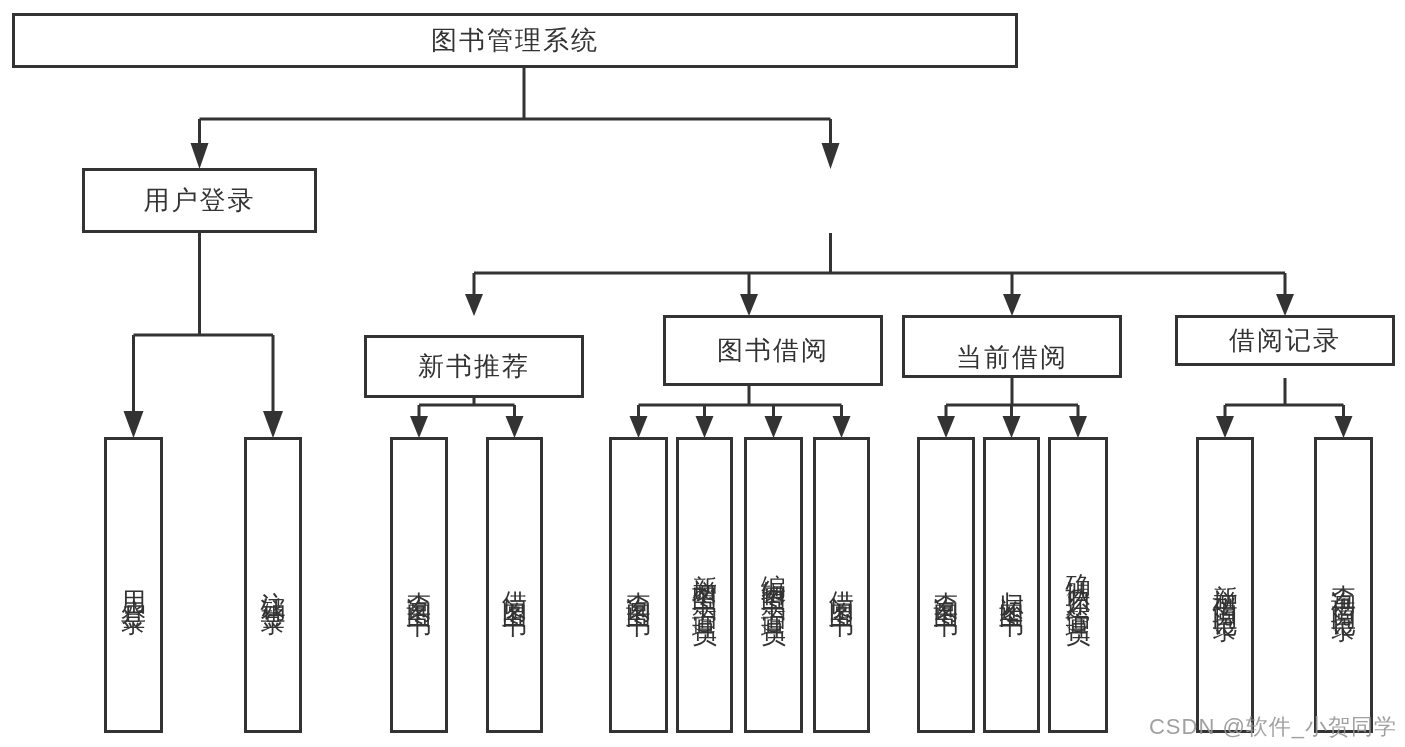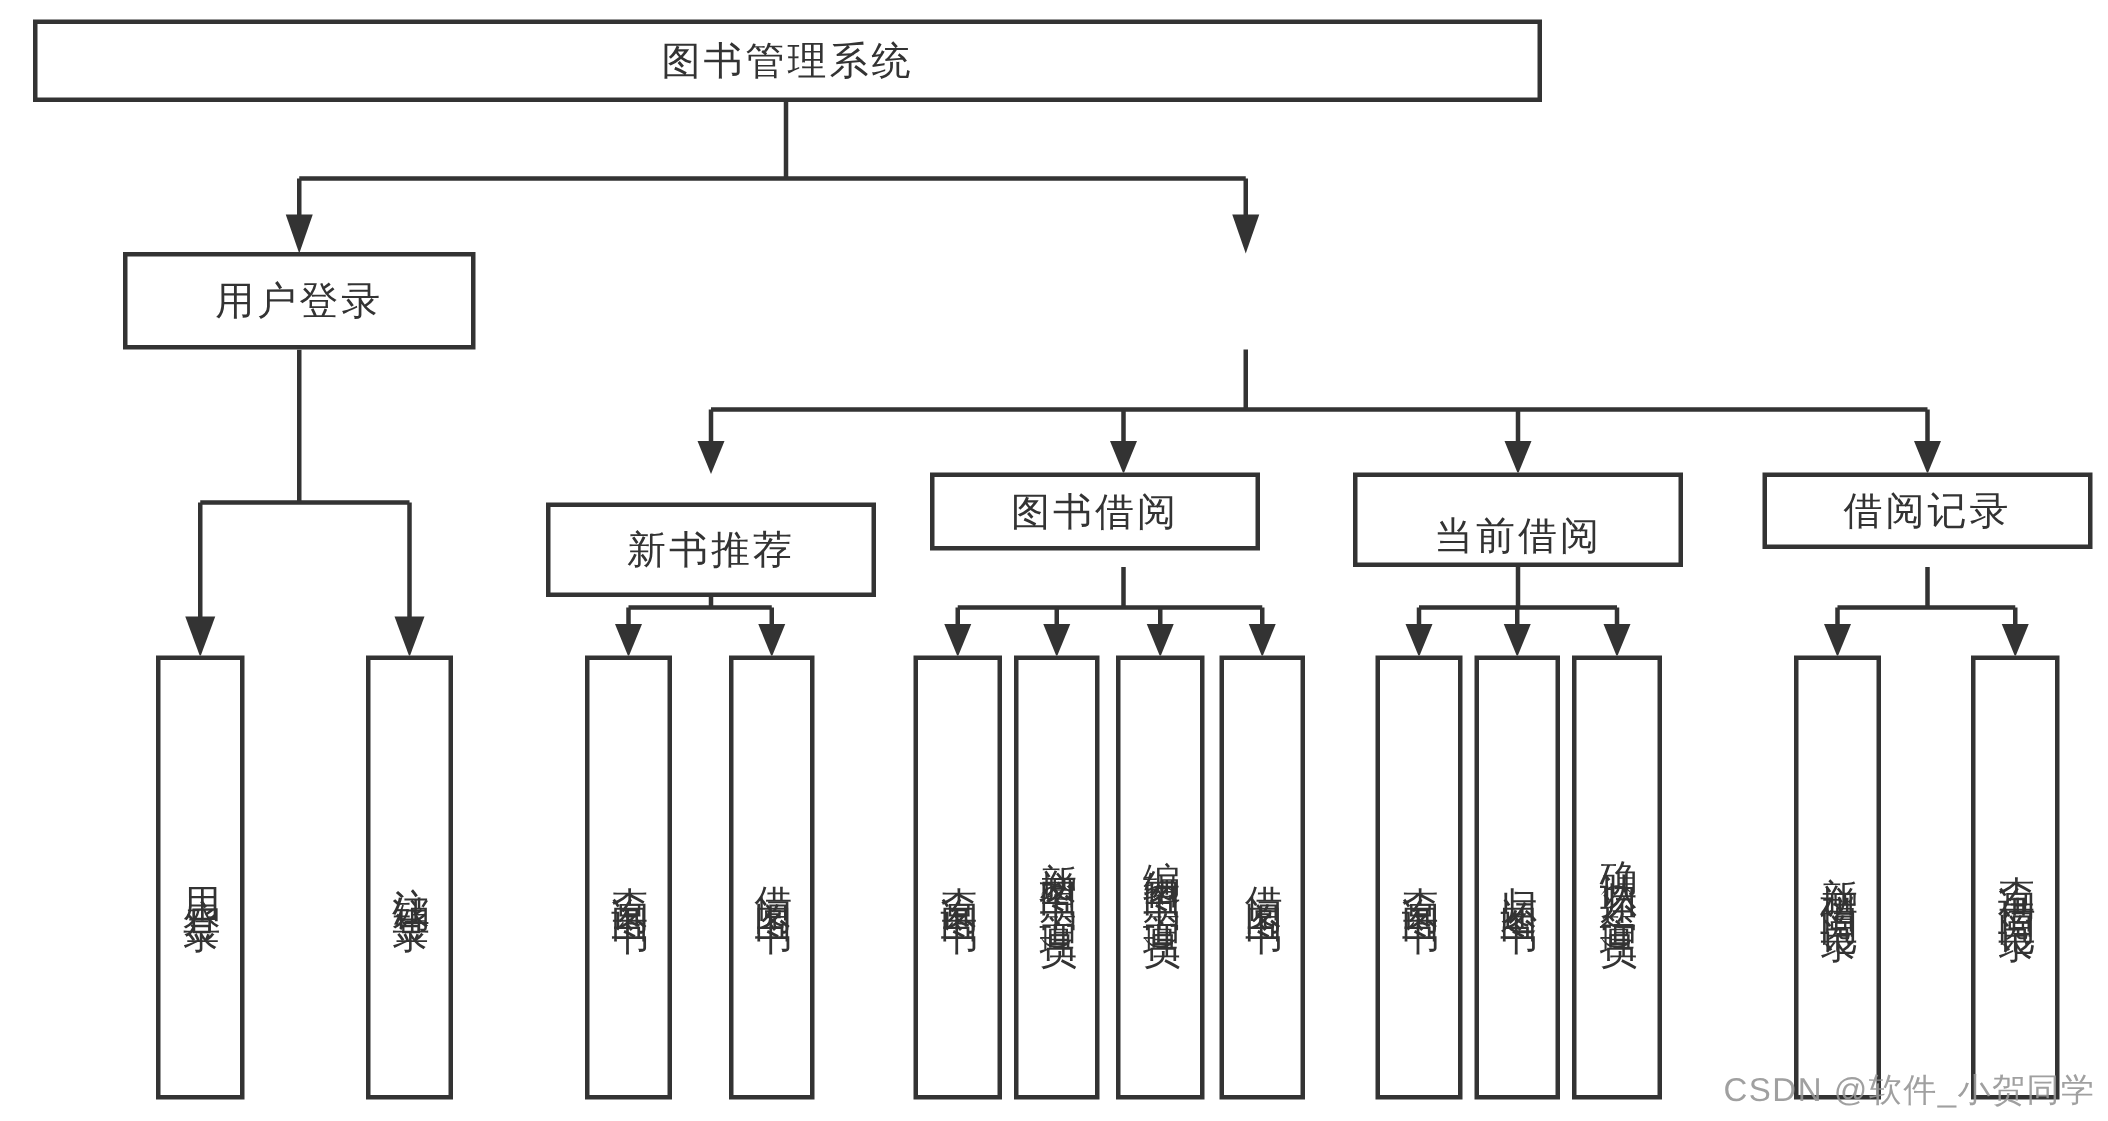--- a/index.html
+++ b/index.html
@@ -11,27 +11,27 @@
   .node{
     position:absolute;box-sizing:border-box;border:3px solid #333;background:#fff;
     display:flex;align-items:center;justify-content:center;color:#333;z-index:1;
   }
   .h{font-size:26px;letter-spacing:2px;white-space:nowrap;}
   .v span{
     writing-mode:vertical-rl;text-orientation:mixed;
     font-size:25px;letter-spacing:7px;line-height:1;
   }
   
-  #n-root{left:22px;top:13px;width:1006px;height:55px;}
+  #n-root{left:12px;top:13px;width:1006px;height:55px;}
   
   #n-l2-0{left:82px;top:168px;width:235px;height:65px;}
   #n-l2-1{left:713px;top:168px;width:235px;height:65px;}
   
   #n-l3-0{left:364px;top:315px;width:220px;height:63px;margin-top:20px;}
-  #n-l3-1{left:620px;top:315px;width:220px;height:52px;}
+  #n-l3-1{left:663px;top:315px;width:220px;height:71px;}
   #n-l3-2{left:902px;top:315px;width:220px;height:63px;align-items:flex-end;}
   #n-l3-3{left:1175px;top:315px;width:220px;height:51px;}
   
   .leaf{top:437px;height:296px;}
   #n-f1-0{left:104px;width:59px;}
   #n-f1-1{left:244px;width:58px;}
   #n-f2-0{left:390px;width:58px;}
   #n-f2-1{left:486px;width:57px;}
   #n-f3-0{left:609px;width:59px;}
   #n-f3-1{left:676px;width:57px;}

